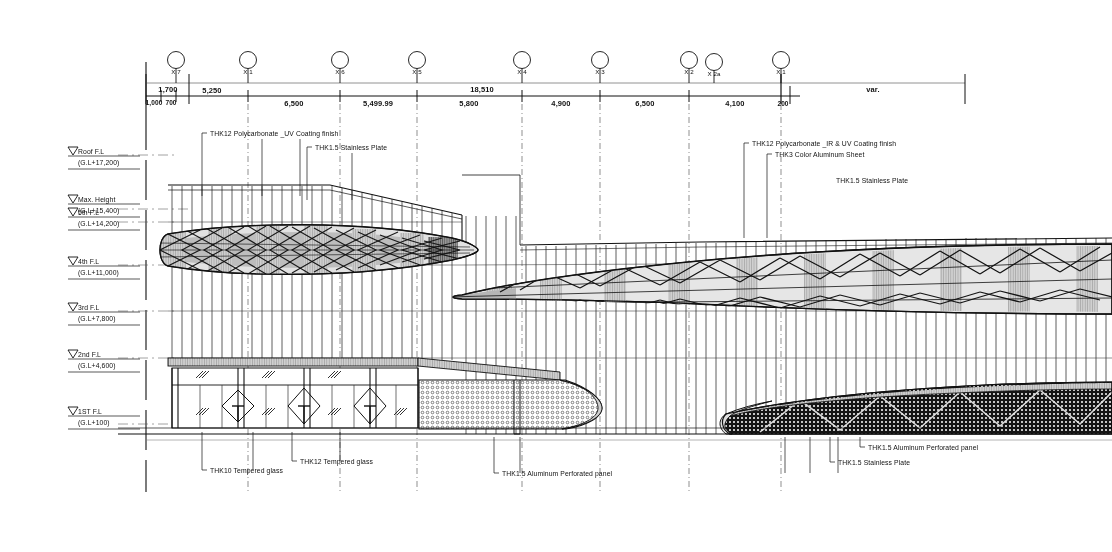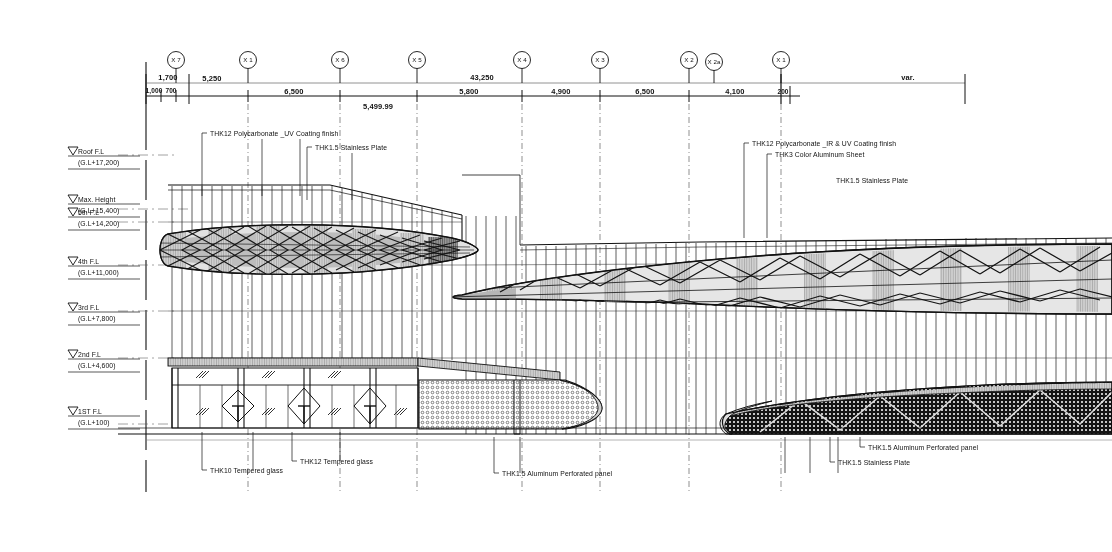--- a/index.html
+++ b/index.html
@@ -9,21 +9,21 @@
   #sheet{position:relative;width:1112px;height:552px;background:#fff;}
   svg.layer{position:absolute;left:0;top:0;width:1112px;height:552px;overflow:visible;}
   .lbl{position:absolute;white-space:nowrap;font-family:"Liberation Sans",sans-serif;
        color:#111;letter-spacing:.1px;}
   .dim-txt{font-size:7.5px;font-weight:bold;}
   .dim-txt-sm{font-size:6.5px;font-weight:bold;}
   .note{font-size:6.8px;}
   .lvl-name{font-size:6.8px;}
   .lvl-val{font-size:6.8px;}
   .grid-id{font-size:6.2px;}
-  .ctr{transform:translateX(-50%);}
+  .ctr{transform:translateX(-50%);margin-top:12px;}
 </style>
 </head>
 <body>
 
 <div id="sheet">
 
   <svg class="layer" viewBox="0 0 1112 552">
     <defs>
 
       <pattern id="glassHatch" width="7" height="7" patternUnits="userSpaceOnUse" patternTransform="rotate(35)">
@@ -518,28 +518,28 @@
   <div class="lbl grid-id ctr" style="left:248px;top:56px;">X 1</div>
   <div class="lbl grid-id ctr" style="left:340px;top:56px;">X 6</div>
   <div class="lbl grid-id ctr" style="left:417px;top:56px;">X 5</div>
   <div class="lbl grid-id ctr" style="left:522px;top:56px;">X 4</div>
   <div class="lbl grid-id ctr" style="left:600px;top:56px;">X 3</div>
   <div class="lbl grid-id ctr" style="left:689px;top:56px;">X 2</div>
   <div class="lbl grid-id ctr" style="left:714px;top:58px;">X 2a</div>
   <div class="lbl grid-id ctr" style="left:781px;top:56px;">X 1</div>
 
   <div class="lbl dim-txt ctr" style="left:168px;top:73px;">1,700</div>
-  <div class="lbl dim-txt ctr" style="left:482px;top:73px;">43,250</div>
-  <div class="lbl dim-txt ctr" style="left:908px;top:73px;">var.</div>
+  <div class="lbl dim-txt ctr" style="left:482px;top:73px;">18,510</div>
+  <div class="lbl dim-txt ctr" style="left:873px;top:73px;">var.</div>
 
   <div class="lbl dim-txt-sm ctr" style="left:154px;top:87px;">1,000</div>
   <div class="lbl dim-txt-sm ctr" style="left:171px;top:87px;">700</div>
   <div class="lbl dim-txt ctr" style="left:212px;top:74px;">5,250</div>
   <div class="lbl dim-txt ctr" style="left:294px;top:87px;">6,500</div>
-  <div class="lbl dim-txt ctr" style="left:378px;top:102px;">5,499.99</div>
+  <div class="lbl dim-txt ctr" style="left:378px;top:87px;">5,499.99</div>
   <div class="lbl dim-txt ctr" style="left:469px;top:87px;">5,800</div>
   <div class="lbl dim-txt ctr" style="left:561px;top:87px;">4,900</div>
   <div class="lbl dim-txt ctr" style="left:645px;top:87px;">6,500</div>
   <div class="lbl dim-txt ctr" style="left:735px;top:87px;">4,100</div>
   <div class="lbl dim-txt-sm ctr" style="left:783px;top:88px;">200</div>
 
   <div class="lbl lvl-name" style="left:78px;top:148px;">Roof F.L</div>
   <div class="lbl lvl-val" style="left:78px;top:159px;">(G.L+17,200)</div>
 
   <div class="lbl lvl-name" style="left:78px;top:196px;">Max. Height</div>

